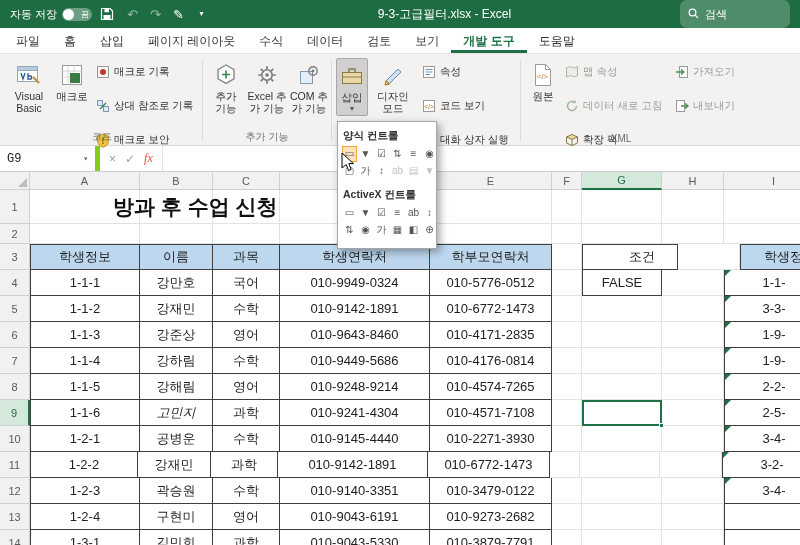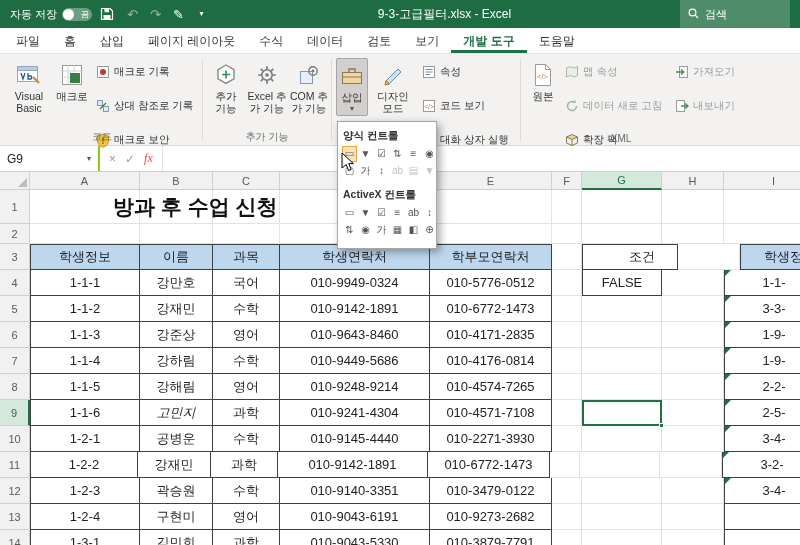--- a/index.html
+++ b/index.html
@@ -9,21 +9,21 @@
 
 
 .titlebar{height:28px;background:#1e6c41;display:flex;align-items:center;color:#fff;padding:0 10px;gap:7px;font-size:11px;}
 .autosave{display:flex;align-items:center;gap:5px;}
 .toggle{width:30px;height:13px;border-radius:7px;background:rgba(255,255,255,.35);position:relative;display:flex;align-items:center;justify-content:flex-end;padding-right:3px;font-size:8px;color:#fff;}
 .toggle .knob{position:absolute;left:1px;top:1px;width:11px;height:11px;border-radius:50%;background:#fff;}
 .qat{display:flex;align-items:center;gap:8px;margin-left:4px;}
 .qicon{display:flex;align-items:center;justify-content:center;width:15px;height:15px;font-size:13px;line-height:1;}
 .qicon.dim{opacity:.5;}
 .tb-title{flex:1;text-align:center;font-size:12px;white-space:nowrap;overflow:hidden;}
-.searchbox{width:110px;height:28px;background:rgba(255,255,255,.22);border-radius:0;display:flex;align-items:center;gap:6px;padding:0 8px;font-size:11px;flex:none;}
+.searchbox{width:110px;height:28px;background:rgba(255,255,255,.22);border-radius:7px;display:flex;align-items:center;gap:6px;padding:0 8px;font-size:11px;flex:none;}
 
 
 .tabsrow{height:26px;background:#fff;display:flex;align-items:stretch;padding-left:4px;border-bottom:1px solid #e5e5e5;}
 .tab{padding:5px 12px 4px;font-size:12px;color:#333;display:flex;align-items:center;}
 .tab.active{color:#1e7145;font-weight:bold;box-shadow:inset 0 -3px 0 #1e7145;}
 
 
 .ribbon{height:92px;background:#f3f2f1;display:flex;align-items:stretch;padding:2px 0 0 2px;position:relative;border-bottom:1px solid #d8d8d8;}
 .rgroup{position:relative;display:flex;align-items:flex-start;padding:2px 4px 15px;}
 .glabel{position:absolute;bottom:1px;left:0;right:0;text-align:center;font-size:10px;color:#6b6b6b;white-space:nowrap;}
@@ -32,21 +32,21 @@
 .bigbtn .bicon{height:26px;display:flex;align-items:center;justify-content:center;}
 .bigbtn.pressed{background:#d2d0ce;border:1px solid #a8a6a4;border-radius:2px;}
 .caret{font-size:8px;color:#555;line-height:1;}
 .smallcol{display:flex;flex-direction:column;gap:14px;padding-top:4px;}
 .smallbtn{display:flex;align-items:center;gap:4px;font-size:10.5px;color:#333;height:20px;padding:0 3px;white-space:nowrap;}
 .smallbtn.dim{color:#9c9c9c;}
 .sicon{width:15px;height:15px;flex:none;display:flex;align-items:center;justify-content:center;}
 
 
 .fbar{height:26px;background:#fff;display:flex;align-items:stretch;border-bottom:1px solid #cfcfcf;}
-.namebox{width:100px;display:flex;align-items:center;justify-content:space-between;padding:0 7px;font-size:12px;border-right:2px solid #84cc16;}
+.namebox{width:100px;display:flex;align-items:center;justify-content:space-between;padding:0 7px;font-size:12px;border-right:5px solid #84cc16;font-family:Liberation Mono, monospace;}
 .fbtns{display:flex;align-items:center;gap:9px;padding:0 9px;border-right:1px solid #e1e1e1;color:#9a9a9a;font-size:12px;}
 .fx{font-style:italic;font-family:"Liberation Serif",serif;color:#ef4444;}
 .finput{flex:1;}
 
 
 .sheet{position:relative;height:373px;background:#fff;overflow:hidden;width:824px;}
 .chrow{display:flex;height:18px;}
 .ch{background:#f1f1f1;border-right:1px solid #d0d0d0;border-bottom:1px solid #d0d0d0;font-size:11px;color:#5b5b5b;display:flex;align-items:center;justify-content:center;flex:none;}
 .ch.sel{background:#d4e8dc;color:#1e7145;border-bottom:2px solid #1e7145;}
 .corner{width:30px;position:relative;}

